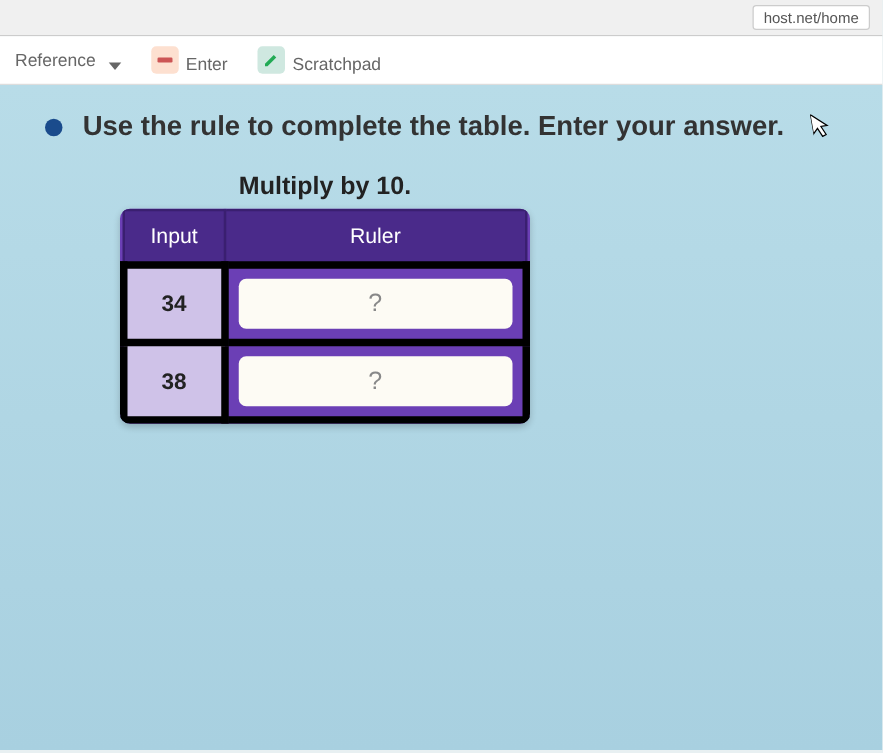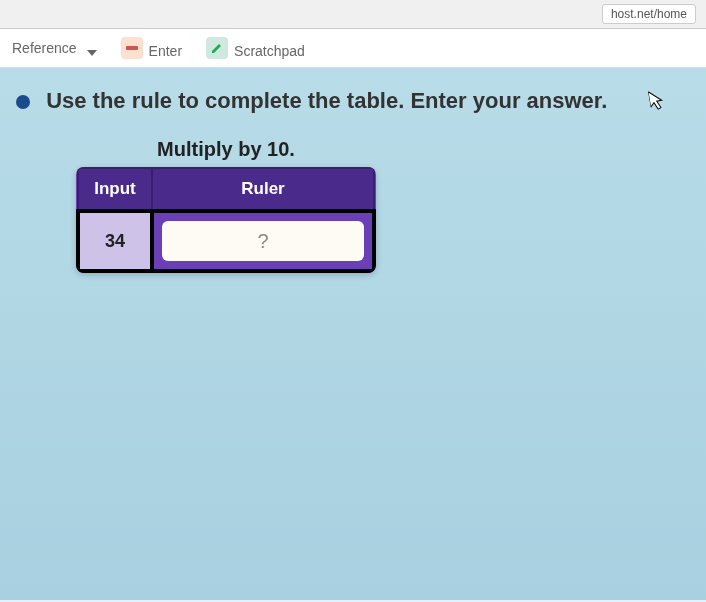--- a/index.html
+++ b/index.html
@@ -58,39 +58,39 @@
     display:inline-block;
     width:0;height:0;
     border-left:5px solid transparent;
     border-right:5px solid transparent;
     border-top:6px solid #666;
     margin-left:4px;
     vertical-align: middle;
   }
   .content {
     background: linear-gradient(#b8dce8, #a8d0e0);
-    padding: 20px 16px;
+    padding: 20px 36px;
     height: calc(100% - 70px);
   }
   .bullet-dot {
     display:inline-block;
     width:14px;height:14px;
     background:#1a4b8c;
     border-radius:50%;
     margin-right:10px;
     vertical-align:middle;
   }
   .question-text {
     font-size: 22px;
     font-weight: bold;
     color: #333;
     margin-bottom: 24px;
   }
   .table-wrap {
-    width: 300px;
+    width: 328px;
     margin-left: 60px;
   }
   .rule-caption {
     text-align: center;
     font-size: 20px;
     font-weight: bold;
     color: #222;
     margin-bottom: 6px;
   }
   table.io-table {
@@ -99,26 +99,26 @@
     background: #6b3fb5;
     border-radius: 8px;
     overflow: hidden;
     box-shadow: 0 2px 6px rgba(0,0,0,0.2);
   }
   .io-table th {
     background: #4a2a8a;
     color: #fff;
     padding: 10px 8px;
     font-size: 17px;
-    font-weight: bold;
+    font-weight: normal;
     border: 2px solid #3a1f70;
     text-align: center;
   }
   .io-table td {
-    border: 4px solid #000000;
+    border: 6px solid #000000;
     padding: 8px;
     text-align: center;
   }
   .input-cell {
     background: #cfc2e8;
     color: #222;
     font-size: 18px;
     font-weight: bold;
     width: 70px;
   }
@@ -191,20 +191,26 @@
           <th>Ruler</th>
         </tr>
       </thead>
       <tbody>
         <tr>
           <td class="input-cell">34</td>
           <td class="output-cell">
             <div class="answer-box">?</div>
           </td>
         </tr>
+        <tr>
+          <td class="input-cell">38</td>
+          <td class="output-cell">
+            <div class="answer-box">?</div>
+          </td>
+        </tr>
       </tbody>
     </table>
   </div>
 </div>
 
 <div class="cursor-arrow">
   <svg width="16" height="20" viewBox="0 0 16 20">
       <path d="M0 0 L0 16 L4 12 L7 19 L10 18 L7 11 L12 11 Z" fill="#fff" stroke="#000" stroke-width="1"></path>
     </svg>
 </div>

